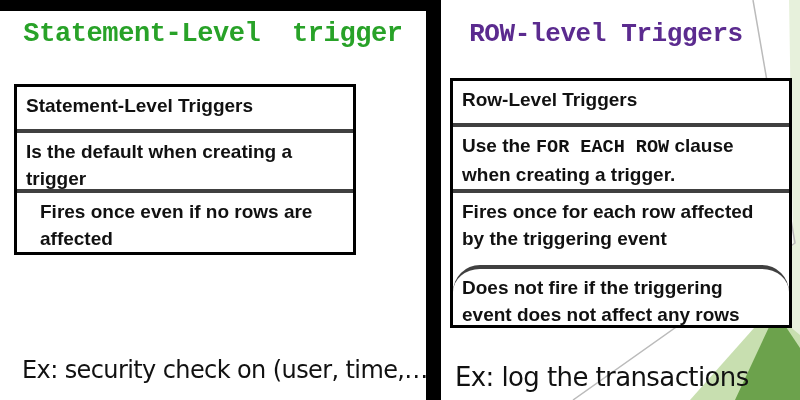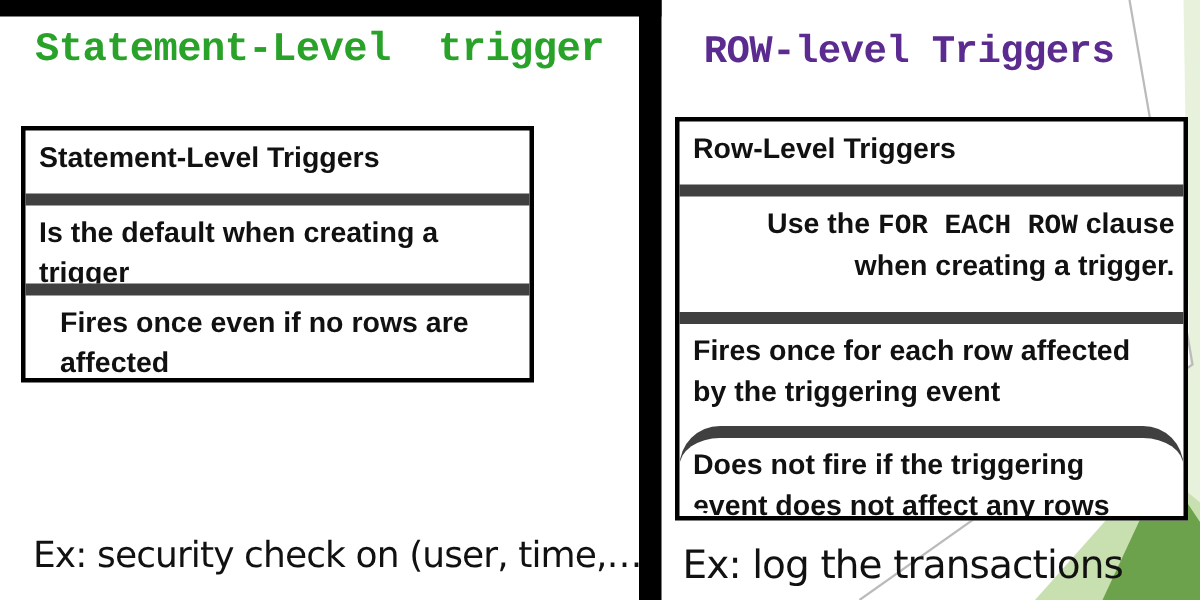--- a/index.html
+++ b/index.html
@@ -34,30 +34,30 @@
   .panel-title.right{left:451px;width:310px;color:#5b2b8f;font-size:26px;}
   
   .tbl{
     position:absolute;width:342px;z-index:2;
     border:3px solid #000;background:#fff;box-sizing:border-box;
   }
   .tbl.left{left:14px;top:84px;}
   .tbl.right{left:450px;top:78px;}
   .cell{
     box-sizing:border-box;
-    border-top:8px solid #404040;
+    border-top:4px solid #404040;
     padding:5px 6px 0 9px;
     font-size:19px;font-weight:700;color:#111;
     line-height:27px;white-space:pre-wrap;
     overflow:hidden;
   }
   .cell:first-child{border-top:none;}
   .tbl.left  .c1{height:42px;} .tbl.left  .c2{height:60px;}
   .tbl.left  .c3{height:63px;} .tbl.left  .c4{height:63px;padding-left:23px;}
-  .tbl.right .c1{height:42px;} .tbl.right .c2{height:85px;text-align:right;}
+  .tbl.right .c1{height:42px;} .tbl.right .c2{height:66px;}
   .tbl.right .c3{height:76px;} .tbl.right .c4{height:60px;border-radius:27px;}
   .code{
     font-family:"Liberation Mono","DejaVu Sans Mono",monospace;
     font-weight:700;font-size:18.5px;
   }
   
   .example{
     position:absolute;z-index:2;color:#111;
     font-family:"DejaVu Sans","Liberation Sans",sans-serif;
     letter-spacing:-0.6px;white-space:pre;

